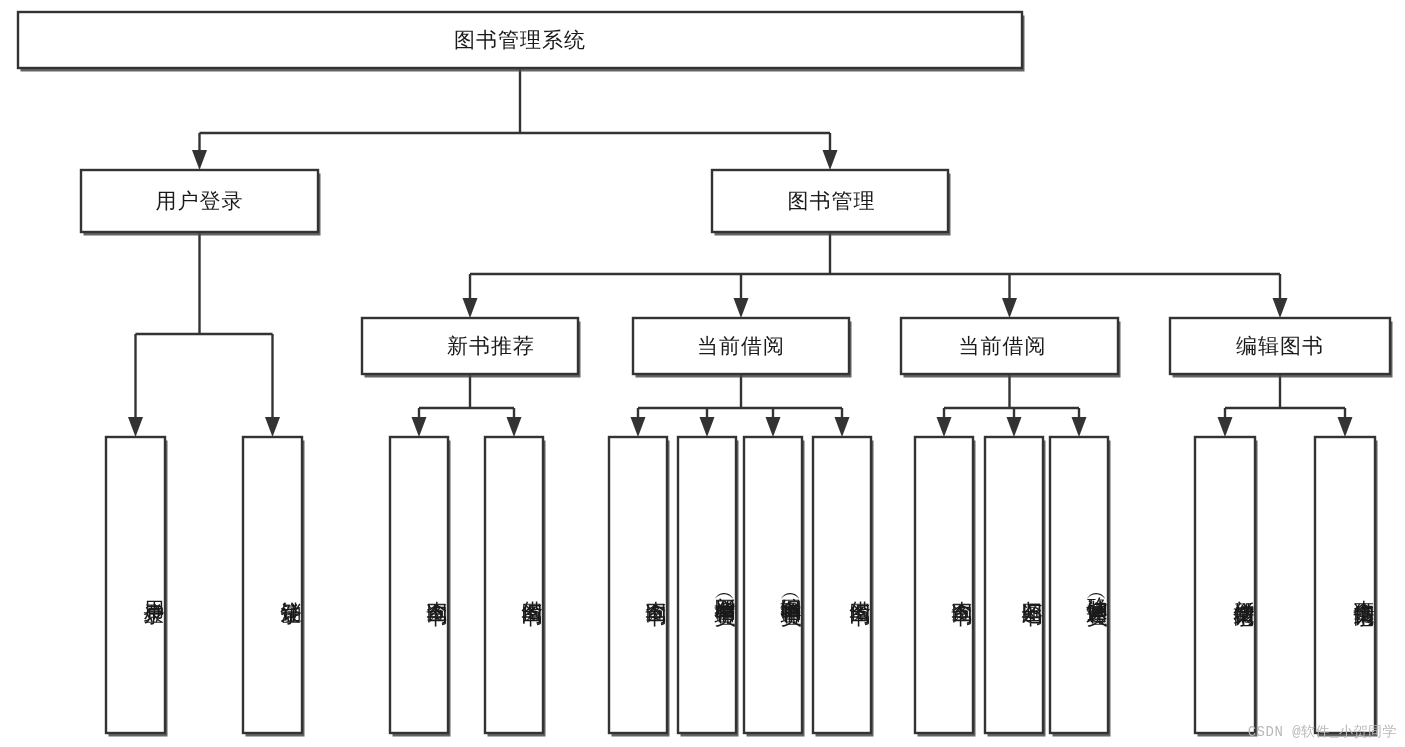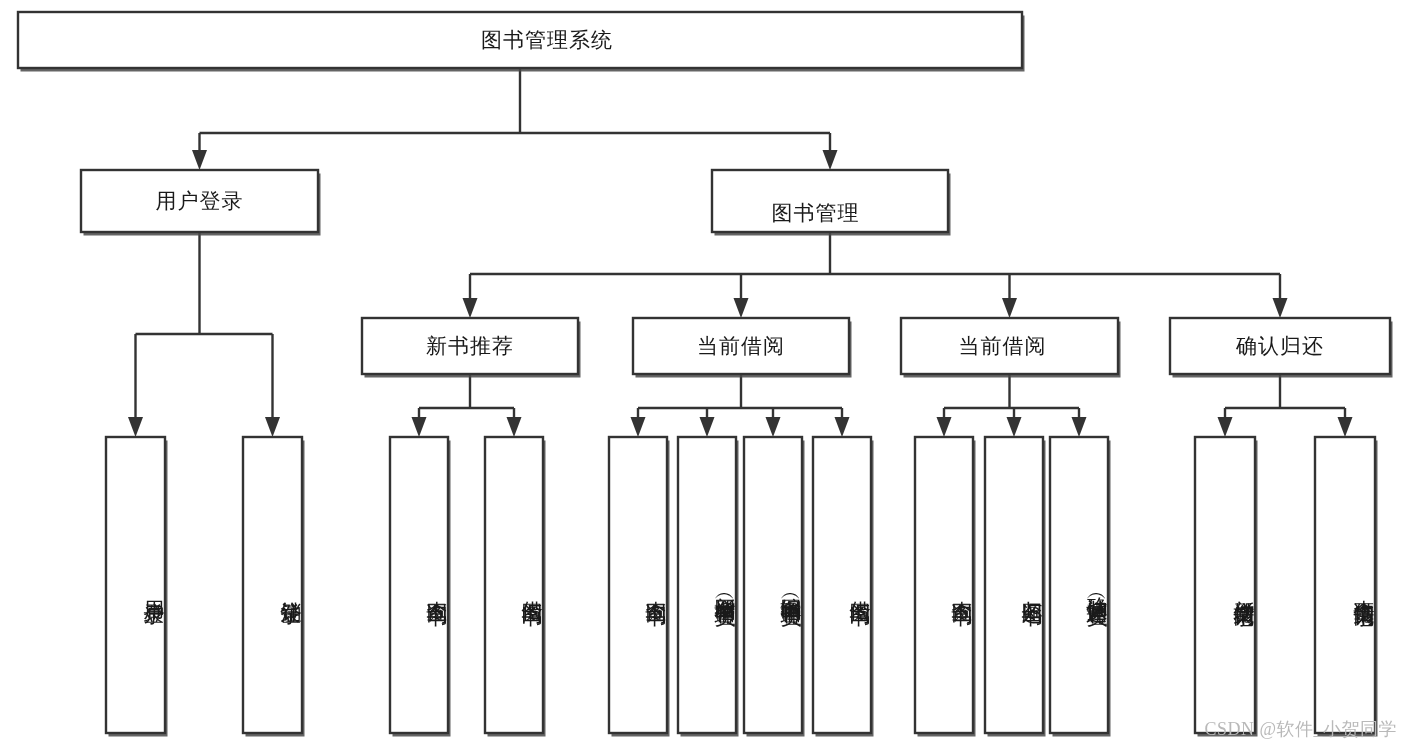--- a/index.html
+++ b/index.html
@@ -76,22 +76,22 @@
   }
   .box-hit {
     position: absolute;
     background: transparent;
     cursor: default;
   }
   #watermark {
     position: absolute;
     right: 8px;
     bottom: 6px;
-    font-family: Liberation Serif, serif;
-    font-size: 18px;
+    font-family: Liberation Mono, monospace;
+    font-size: 14px;
     color: #b9b9b9;
     letter-spacing: 0.5px;
     white-space: nowrap;
     user-select: none;
   }
 </style>
 </head>
 <body>
 
 <div id="diagram-root">
@@ -189,33 +189,33 @@
         <rect x="1052.5" y="440.5" width="58" height="296" class="node-shadow"></rect>
         <rect x="1050" y="437" width="58" height="296" class="node-box"></rect>
         <rect x="1197.5" y="440.5" width="60" height="296" class="node-shadow"></rect>
         <rect x="1195" y="437" width="60" height="296" class="node-box"></rect>
         <rect x="1317.5" y="440.5" width="60" height="296" class="node-shadow"></rect>
         <rect x="1315" y="437" width="60" height="296" class="node-box"></rect>
       </g>
   </svg>
 
   <div id="labels-layer">
-      <div class="hlabel-wrap" style="left: 18px; top: 12px; width: 1004px; height: 56px; padding-left: 27px;">图书管理系统</div>
+      <div class="hlabel-wrap" style="left: 18px; top: 12px; width: 1004px; height: 56px;">图书管理系统</div>
       <div class="box-hit" style="left: 18px; top: 12px; width: 1004px; height: 56px;"></div>
       <div class="hlabel-wrap" style="left: 81px; top: 170px; width: 237px; height: 62px;">用户登录</div>
       <div class="box-hit" style="left: 81px; top: 170px; width: 237px; height: 62px;"></div>
-      <div class="hlabel-wrap" style="left: 712px; top: 182px; width: 207px; height: 62px;">图书管理</div>
+      <div class="hlabel-wrap" style="left: 712px; top: 170px; width: 207px; height: 62px; padding-left: 16px;">图书管理</div>
       <div class="box-hit" style="left: 712px; top: 170px; width: 236px; height: 62px;"></div>
-      <div class="hlabel-wrap" style="left: 362px; top: 318px; width: 216px; height: 56px;">新书推荐</div>
+      <div class="hlabel-wrap" style="left: 383px; top: 318px; width: 216px; height: 56px;">新书推荐</div>
       <div class="box-hit" style="left: 362px; top: 318px; width: 216px; height: 56px;"></div>
       <div class="hlabel-wrap" style="left: 633px; top: 318px; width: 216px; height: 56px;">当前借阅</div>
       <div class="box-hit" style="left: 633px; top: 318px; width: 216px; height: 56px;"></div>
       <div class="hlabel-wrap" style="left: 894px; top: 318px; width: 217px; height: 56px;">当前借阅</div>
       <div class="box-hit" style="left: 901px; top: 318px; width: 217px; height: 56px;"></div>
-      <div class="hlabel-wrap" style="left: 1170px; top: 318px; width: 220px; height: 56px;">确认归还</div>
+      <div class="hlabel-wrap" style="left: 1170px; top: 318px; width: 220px; height: 56px;">编辑图书</div>
       <div class="box-hit" style="left: 1170px; top: 318px; width: 220px; height: 56px;"></div>
       <div class="vlabel-wrap" style="left: 106px; top: 445px; width: 59px; height: 284px;">用户登录</div>
       <div class="box-hit" style="left: 106px; top: 437px; width: 59px; height: 296px;"></div>
       <div class="vlabel-wrap" style="left: 243px; top: 445px; width: 59px; height: 284px;">注销登录</div>
       <div class="box-hit" style="left: 243px; top: 437px; width: 59px; height: 296px;"></div>
       <div class="vlabel-wrap" style="left: 390px; top: 445px; width: 58px; height: 284px;">查询图书</div>
       <div class="box-hit" style="left: 390px; top: 437px; width: 58px; height: 296px;"></div>
       <div class="vlabel-wrap" style="left: 485px; top: 445px; width: 58px; height: 284px;">借阅图书</div>
       <div class="box-hit" style="left: 485px; top: 437px; width: 58px; height: 296px;"></div>
       <div class="vlabel-wrap" style="left: 609px; top: 445px; width: 58px; height: 284px;">查询图书</div>

